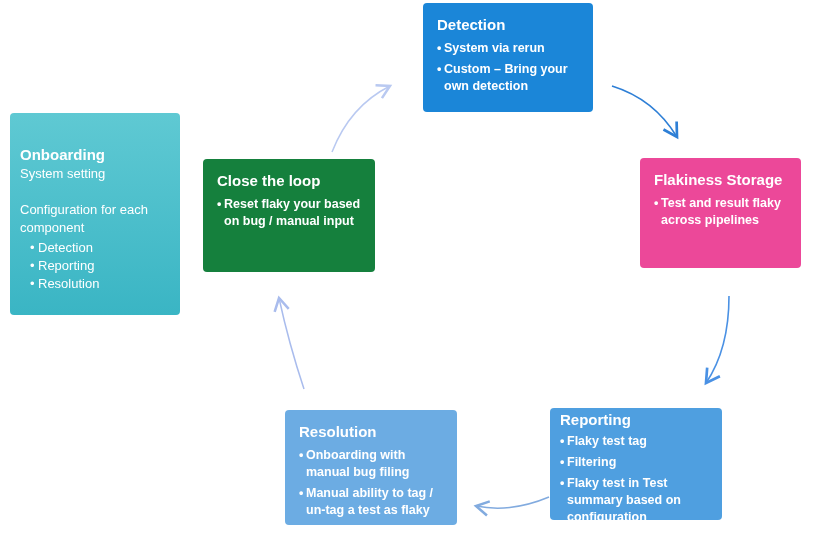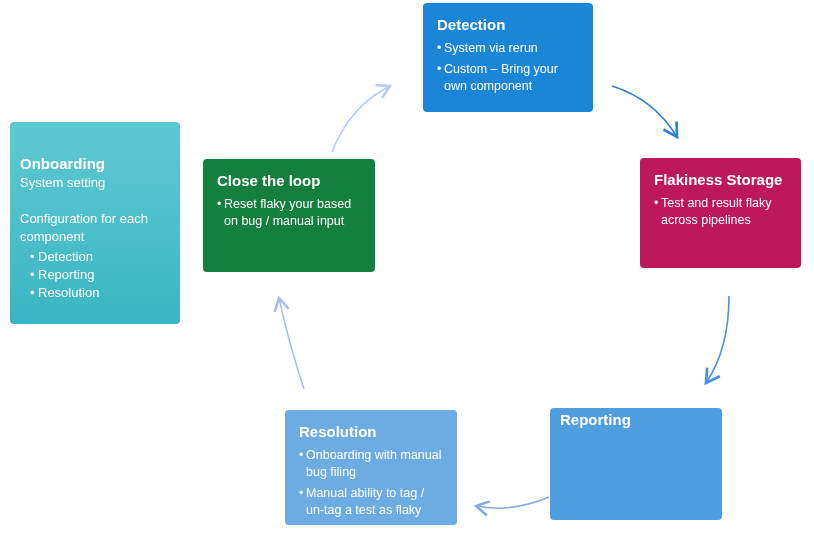--- a/index.html
+++ b/index.html
@@ -7,33 +7,33 @@
     position:relative; width:814px; height:533px; background:#ffffff;
     font-family:"Liberation Sans", sans-serif; overflow:hidden;
   }
   .box {
     position:absolute; border-radius:4px; color:#ffffff;
     padding:12px 12px 10px 14px; box-sizing:border-box; overflow:visible;
   }
   .box-title { font-size:15px; font-weight:700; line-height:20px; margin:0 0 5px 0; }
   .bullets { list-style:none; margin:0; padding:0; }
   .bullets li {
-    font-size:12.5px; font-weight:400; line-height:17px;
+    font-size:12.5px; font-weight:700; line-height:17px;
     padding-left:7px; text-indent:-7px; margin:0 0 4px 0;
   }
   .bullets li::before { content:"\2022"; display:inline-block; width:7px; text-indent:0; }
   .box--detection     { left:423px; top:3px;   width:170px; height:109px; background:#1b86d8; }
-  .box--flakiness     { left:640px; top:158px; width:161px; height:110px; background:#be185d; }
+  .box--flakiness     { left:640px; top:158px; width:161px; height:110px; background:#ec4899; }
   .box--reporting     { left:550px; top:408px; width:172px; height:112px; background:#4f9fe0;
                         padding:2px 8px 0 10px; }
   .box--reporting .box-title { margin-bottom:3px; }
   .box--resolution    { left:285px; top:410px; width:172px; height:115px; background:#6cace3; }
   .box--close         { left:203px; top:159px; width:172px; height:113px; background:#15803d; }
   .box--onboarding {
-    left:10px; top:122px; width:170px; height:202px;
+    left:10px; top:113px; width:170px; height:202px;
     background:linear-gradient(180deg,#5fc9d3 0%,#3ab5c4 100%);
     padding:32px 28px 0 10px;
   }
   .box--onboarding .box-title { margin:0; }
   .onb-subtitle { font-size:13px; font-weight:400; line-height:18px; margin:0 0 18px 0; }
   .onb-desc { font-size:13px; font-weight:400; line-height:18px; margin:0 0 2px 0; }
   .onb-items { list-style:none; margin:0; padding:0; }
   .onb-items li {
     font-size:13px; font-weight:400; line-height:18px;
     padding-left:28px; text-indent:-28px; margin:0;
@@ -79,33 +79,38 @@
       <li>Detection</li>
       <li>Reporting</li>
       <li>Resolution</li>
     </ul>
   </div>
 
   <div class="box box--detection">
     <h2 class="box-title">Detection</h2>
     <ul class="bullets">
       <li>System via rerun</li>
-      <li>Custom – Bring your own component</li>
+      <li>Custom – Bring your own detection</li>
     </ul>
   </div>
 
   <div class="box box--flakiness">
     <h2 class="box-title">Flakiness Storage</h2>
     <ul class="bullets">
       <li>Test and result flaky across pipelines</li>
     </ul>
   </div>
 
   <div class="box box--reporting">
     <h2 class="box-title">Reporting</h2>
+    <ul class="bullets">
+      <li>Flaky test tag</li>
+      <li>Filtering</li>
+      <li>Flaky test in Test summary based on configuration</li>
+    </ul>
   </div>
 
   <div class="box box--resolution">
     <h2 class="box-title">Resolution</h2>
     <ul class="bullets">
       <li>Onboarding with manual bug filing</li>
       <li>Manual ability to tag / un-tag a test as flaky</li>
     </ul>
   </div>
 

